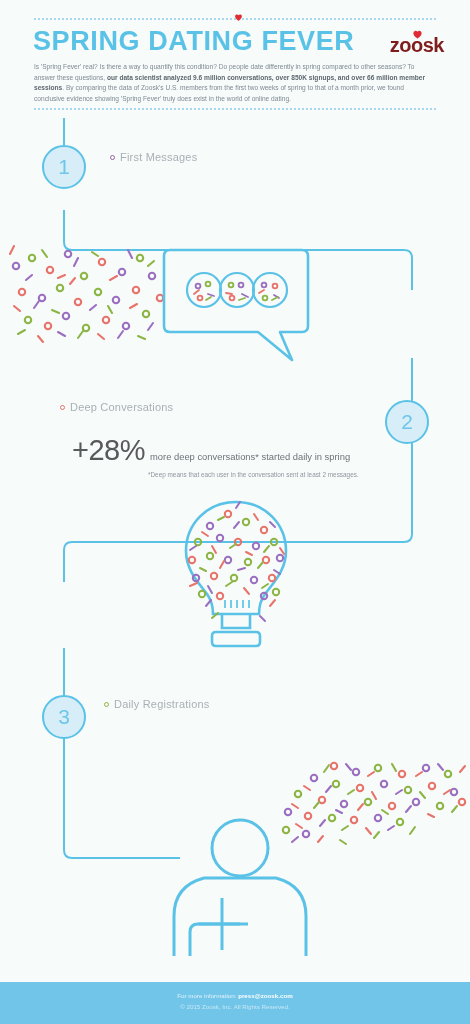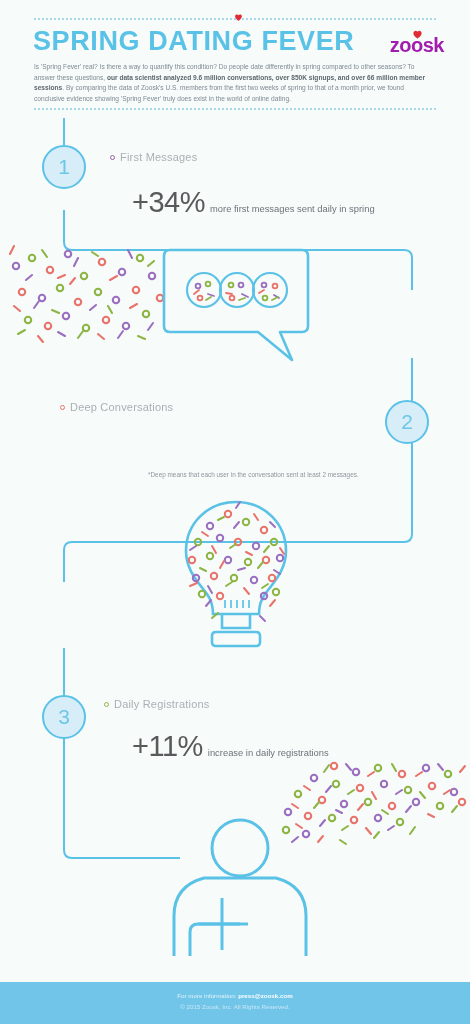--- a/index.html
+++ b/index.html
@@ -24,21 +24,21 @@
   .heart-top{
     position:absolute;left:234px;top:13px;width:9px;height:9px;
   }
   .title{
     position:absolute;left:33px;top:28px;
     font-size:27px;font-weight:bold;letter-spacing:0.6px;
     color:#5bc2e7;line-height:1;
   }
   .logo{
     position:absolute;right:26px;top:34px;
-    font-size:20px;font-weight:bold;color:#a21caf;letter-spacing:-0.5px;
+    font-size:20px;font-weight:bold;color:#7f1d1d;letter-spacing:-0.5px;
   }
   .logo .heartdot{
     position:absolute;left:22px;top:-5px;width:11px;height:11px;
   }
   .intro{
     position:absolute;left:34px;top:62px;width:400px;
     font-size:6.6px;line-height:1.62;color:#7f8a92;
     text-align:left;
   }
   .intro b{color:#5d676e;font-weight:bold;}
@@ -125,23 +125,20 @@
   </svg>
 
   <div class="numcircle" style="left:42px;top:145px;">
     <span>1</span>
   </div>
 
   <div class="sect-label" style="left:110px;top:151px;color:#a9b0b5;">
     <span class="bullet" style="color:#9b5fa8;"></span><span>First Messages</span>
   </div>
 
-  <div class="statline" style="left:132px;top:186px;">
-    <span class="bignum">+34%</span><span class="stattext">more first messages sent daily in spring</span>
-  </div>
 
   <svg class="abs" style="left:2px;top:236px;" width="170" height="110">
     <g fill="none" stroke-width="2.1" stroke-linecap="round">
       <circle cx="14" cy="30" r="3.2" stroke="#9b6fc0"></circle>
         <circle cx="30" cy="22" r="3.2" stroke="#8cb544"></circle>
       <circle cx="48" cy="34" r="3.2" stroke="#e8736b"></circle>
         <circle cx="66" cy="18" r="3.2" stroke="#9b6fc0"></circle>
       <circle cx="82" cy="40" r="3.2" stroke="#8cb544"></circle>
         <circle cx="100" cy="26" r="3.2" stroke="#e8736b"></circle>
       <circle cx="120" cy="36" r="3.2" stroke="#9b6fc0"></circle>
@@ -227,20 +224,23 @@
   </svg>
 
   <div class="numcircle" style="left:385px;top:400px;">
     <span>2</span>
   </div>
 
   <div class="sect-label" style="left:60px;top:401px;">
     <span class="bullet" style="color:#e8736b;"></span><span>Deep Conversations</span>
   </div>
 
+  <div class="statline" style="left:72px;top:434px;">
+    <span class="bignum">+28%</span><span class="stattext">more deep conversations* started daily in spring</span>
+  </div>
 
   <div class="footnote" style="left:148px;top:470px;">*Deep means that each user in the conversation sent at least 2 messages.</div>
 
   <svg class="abs" style="left:176px;top:498px;" width="120" height="152">
     <path d="M60,4 C31,4 10,26 10,53 C10,72 22,84 31,96 C36,103 37,110 37,116 L83,116 C83,110 84,103 89,96 C98,84 110,72 110,53 C110,26 89,4 60,4 Z" fill="none" stroke="#5bc2e7" stroke-width="2.6"></path>
     <path d="M46,116 L46,130 L74,130 L74,116" fill="none" stroke="#5bc2e7" stroke-width="2.6"></path>
     <path d="M40,134 L80,134 Q84,134 84,138 L84,144 Q84,148 80,148 L40,148 Q36,148 36,144 L36,138 Q36,134 40,134 Z" fill="none" stroke="#5bc2e7" stroke-width="2.6"></path>
     <g fill="none" stroke="#5bc2e7" stroke-width="1.7">
       <path d="M49,102 L49,110"></path>
         <path d="M55,102 L55,110"></path>
@@ -303,23 +303,20 @@
   </svg>
 
   <div class="numcircle" style="left:42px;top:695px;">
     <span>3</span>
   </div>
 
   <div class="sect-label" style="left:104px;top:698px;">
     <span class="bullet" style="color:#8cb544;"></span><span>Daily Registrations</span>
   </div>
 
-  <div class="statline" style="left:132px;top:730px;">
-    <span class="bignum">+11%</span><span class="stattext">increase in daily registrations</span>
-  </div>
 
   <svg class="abs" style="left:278px;top:758px;" width="192" height="92">
     <g fill="none" stroke-width="2.1" stroke-linecap="round">
       <circle cx="56" cy="8" r="3.2" stroke="#e8736b"></circle>
         <circle cx="78" cy="14" r="3.2" stroke="#9b6fc0"></circle>
       <circle cx="100" cy="10" r="3.2" stroke="#8cb544"></circle>
         <circle cx="124" cy="16" r="3.2" stroke="#e8736b"></circle>
       <circle cx="148" cy="10" r="3.2" stroke="#9b6fc0"></circle>
         <circle cx="170" cy="16" r="3.2" stroke="#8cb544"></circle>
       <circle cx="36" cy="20" r="3.2" stroke="#9b6fc0"></circle>

